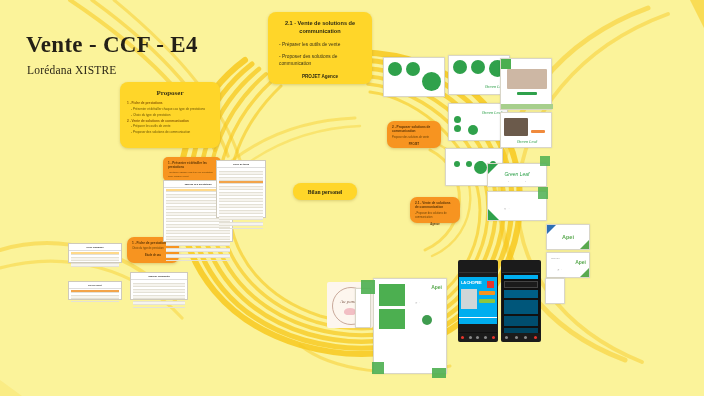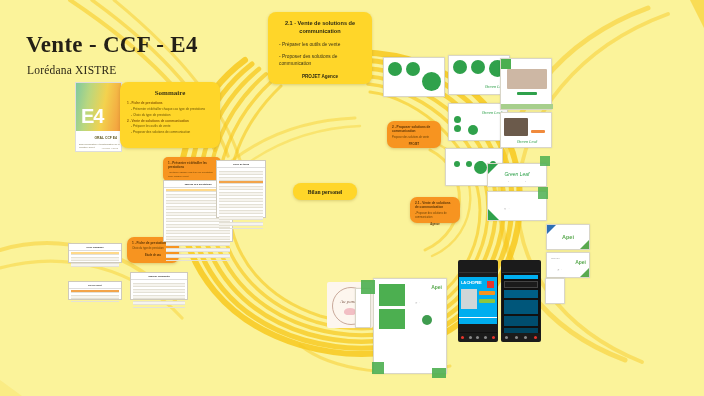--- a/index.html
+++ b/index.html
@@ -147,31 +147,23 @@
     </g>
     <g fill="#f7c81e" opacity=".55">
       <path d="M690 0 L704 0 L704 28 Z"></path>
       <path d="M0 380 L22 396 L0 396 Z" opacity=".3"></path>
     </g>
   </svg>
 
   <div class="title">Vente - CCF - E4</div>
   <div class="subtitle">Lorédana XISTRE</div>
 
-  <div class="card" id="e4card">
-    <div class="grad"></div>
-    <div class="e4">E4</div>
-    <div class="cap">ORAL CCF E4</div>
-    <div class="cap2">BTS Négociation et Digitalisation
-de la Relation Client</div>
-    <div class="cap3">Lorédana XISTRE</div>
-  </div>
 
   <div class="card ybox" id="sommaire">
-    <div class="h">Sommaire</div>
+    <div class="h">Proposer</div>
     <ul>
       <li class="b">1 - Fiche de prestations</li>
       <li class="sub">- Présenter et détailler chaque cas type de prestations</li>
       <li class="sub">- Choix du type de prestation</li>
       <li class="b">2 - Vente de solutions de communication</li>
       <li class="sub">- Préparer les outils de vente</li>
       <li class="sub">- Proposer des solutions de communication</li>
     </ul>
   </div>
 

